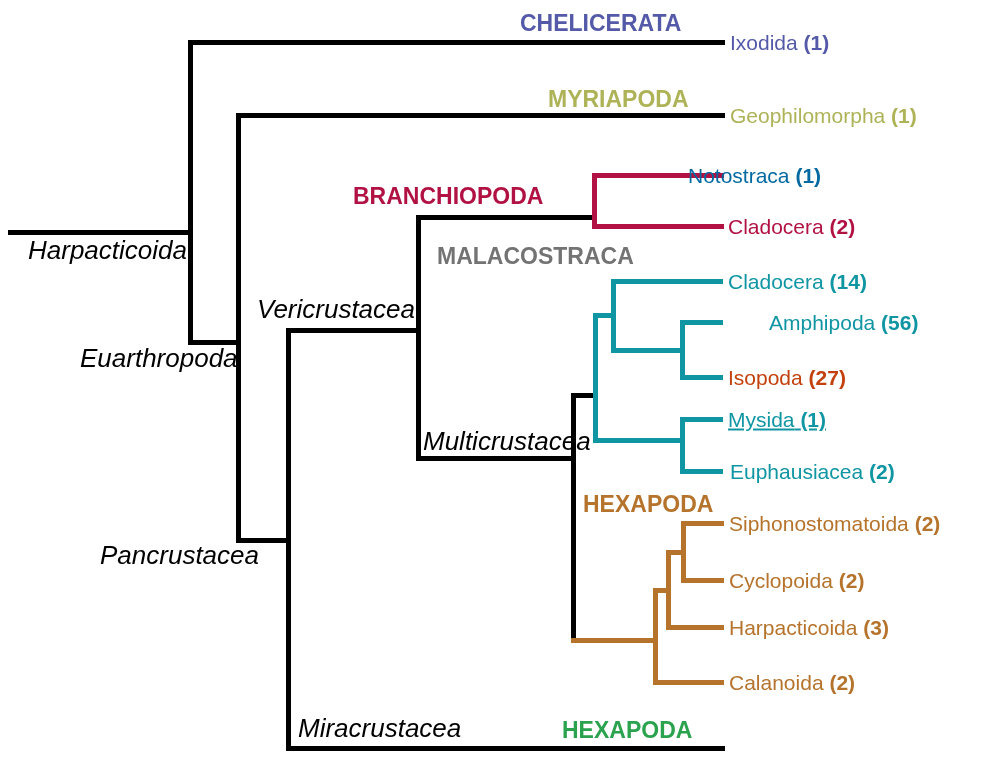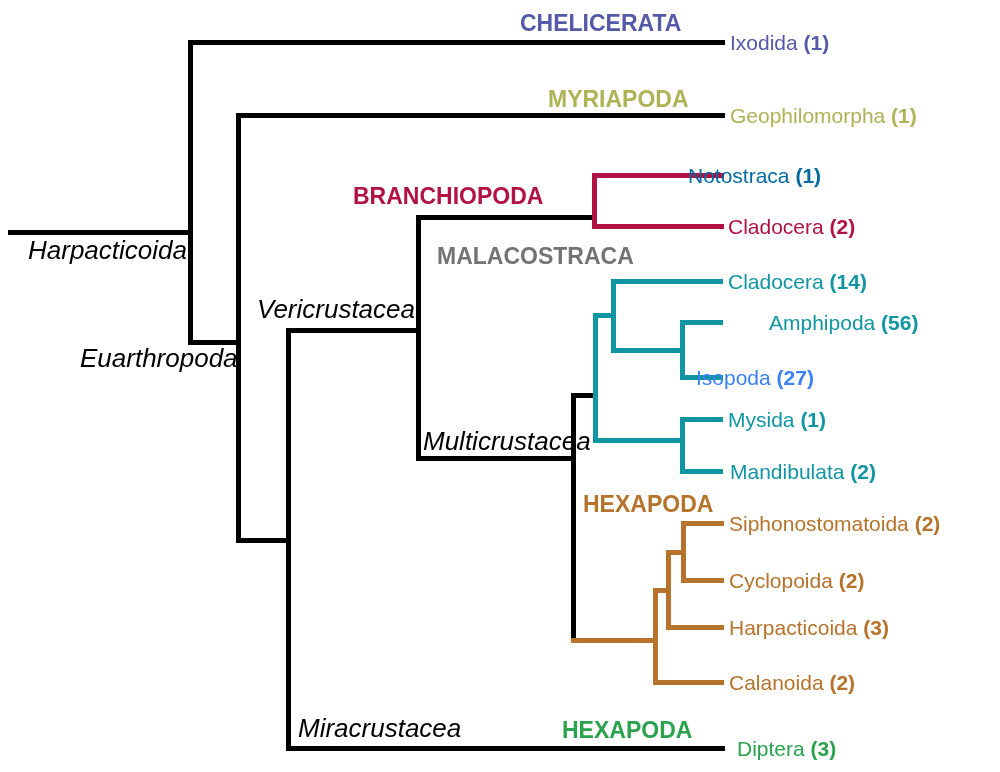--- a/index.html
+++ b/index.html
@@ -85,28 +85,28 @@
     <div class="clade-header" style="left: 520px; top: 23px; color: rgb(84, 90, 168);">CHELICERATA</div>
     <div class="clade-header" style="left: 548px; top: 99px; color: rgb(173, 179, 86);">MYRIAPODA</div>
     <div class="clade-header" style="left: 353px; top: 196px; color: rgb(177, 18, 67);">BRANCHIOPODA</div>
     <div class="clade-header" style="left: 437px; top: 256px; color: #737373;">MALACOSTRACA</div>
     <div class="clade-header" style="left: 583px; top: 504px; color: rgb(181, 115, 44);">HEXAPODA</div>
     <div class="clade-header" style="left: 562px; top: 730px; color: rgb(43, 162, 78);">HEXAPODA</div>
     <div class="internal-label" style="left: 28px; top: 250px;">Harpacticoida</div>
     <div class="internal-label" style="left: 80px; top: 358px;">Euarthropoda</div>
     <div class="internal-label" style="left: 257px; top: 309px;">Vericrustacea</div>
     <div class="internal-label" style="left: 423px; top: 441px;">Multicrustacea</div>
+    <div class="internal-label" style="left: 100px; top: 555px;">Pancrustacea</div>
     <div class="internal-label" style="left: 298px; top: 728px;">Miracrustacea</div>
     <div class="leaf-label" style="left: 730px; top: 42px; color: rgb(84, 90, 168);"><span>Ixodida</span> <span class="count">(1)</span></div>
     <div class="leaf-label" style="left: 730px; top: 115px; color: rgb(173, 179, 86);"><span>Geophilomorpha</span> <span class="count">(1)</span></div>
     <div class="leaf-label" style="left: 688px; top: 175px; color: #0369a1;"><span>Notostraca</span> <span class="count">(1)</span></div>
     <div class="leaf-label" style="left: 728px; top: 226px; color: rgb(177, 18, 67);"><span>Cladocera</span> <span class="count">(2)</span></div>
     <div class="leaf-label" style="left: 728px; top: 281px; color: rgb(16, 149, 163);"><span>Cladocera</span> <span class="count">(14)</span></div>
     <div class="leaf-label" style="left: 769px; top: 322px; color: rgb(16, 149, 163);"><span>Amphipoda</span> <span class="count">(56)</span></div>
-    <div class="leaf-label" style="left: 696px; top: 377px; color: #3b82f6;"><span>Isopoda</span> <span class="count">(27)</span></div>
-    <div class="leaf-label" style="left: 728px; top: 419px; color: rgb(16, 149, 163);"><span>Mysida</span> <span class="count">(1)</span></div>
-    <div class="leaf-label" style="left: 730px; top: 471px; color: rgb(16, 149, 163);"><span>Mandibulata</span> <span class="count">(2)</span></div>
+    <div class="leaf-label" style="left: 728px; top: 377px; color: #c2410c;"><span>Isopoda</span> <span class="count">(27)</span></div>
+    <div class="leaf-label" style="left: 728px; top: 419px; color: rgb(16, 149, 163); text-decoration: underline;"><span>Mysida</span> <span class="count">(1)</span></div>
+    <div class="leaf-label" style="left: 730px; top: 471px; color: rgb(16, 149, 163);"><span>Euphausiacea</span> <span class="count">(2)</span></div>
     <div class="leaf-label" style="left: 729px; top: 523px; color: rgb(181, 115, 44);"><span>Siphonostomatoida</span> <span class="count">(2)</span></div>
     <div class="leaf-label" style="left: 729px; top: 580px; color: rgb(181, 115, 44);"><span>Cyclopoida</span> <span class="count">(2)</span></div>
     <div class="leaf-label" style="left: 729px; top: 627px; color: rgb(181, 115, 44);"><span>Harpacticoida</span> <span class="count">(3)</span></div>
     <div class="leaf-label" style="left: 729px; top: 682px; color: rgb(181, 115, 44);"><span>Calanoida</span> <span class="count">(2)</span></div>
-    <div class="leaf-label" style="left: 737px; top: 748px; color: rgb(43, 162, 78);"><span>Diptera</span> <span class="count">(3)</span></div>
   </div>
 
 </body></html>

